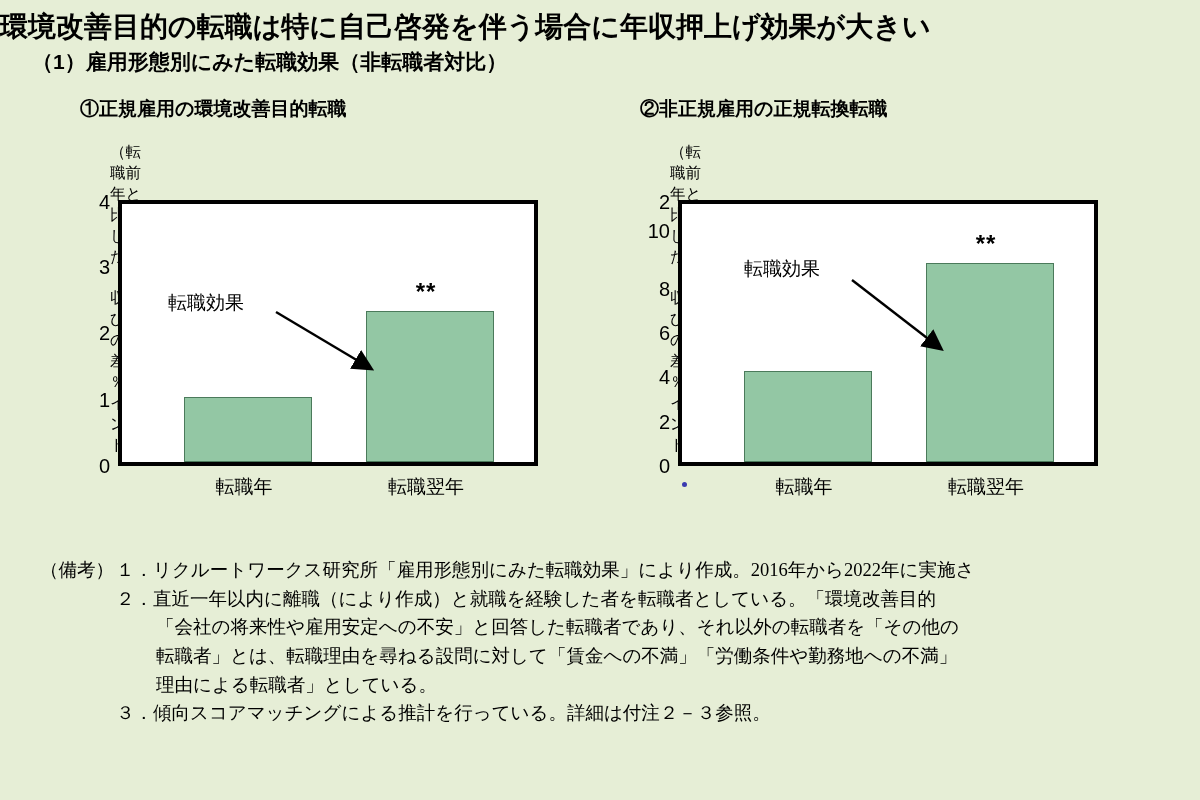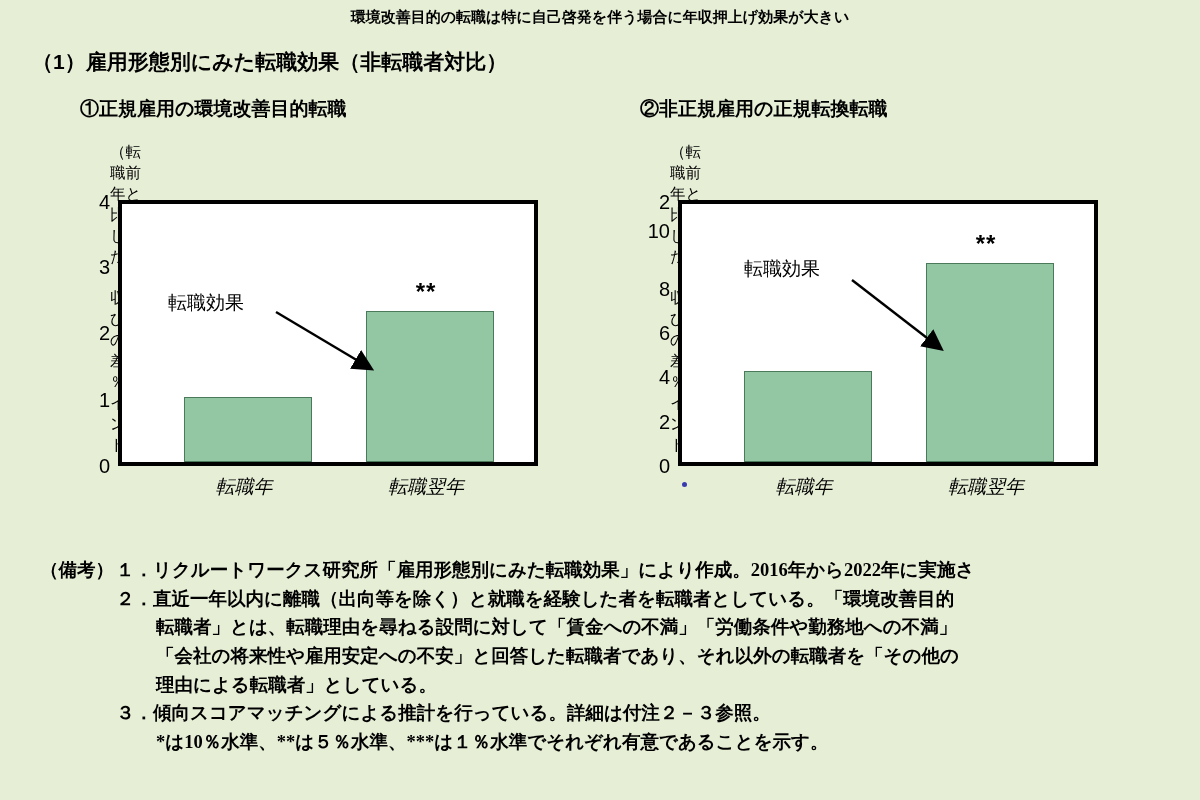--- a/index.html
+++ b/index.html
@@ -18,22 +18,21 @@
   .page {
     position: relative;
     width: 1200px;
     height: 800px;
   }
   .title-main {
     position: absolute;
     top: 8px;
     left: 0;
     width: 1200px;
-    text-align: center;
-    font-size: 15px;
+    font-size: 28px;
     font-weight: bold;
     letter-spacing: 0px;
   }
   .title-sub {
     position: absolute;
     top: 48px;
     left: 32px;
     font-size: 21px;
     font-weight: bold;
   }
@@ -98,21 +97,20 @@
     font-size: 24px;
     font-weight: bold;
     transform: translate(-50%, -100%);
     letter-spacing: 1px;
   }
   .xlabel {
     position: absolute;
     font-size: 19px;
     transform: translateX(-50%);
     top: 274px;
-    font-style: italic;
   }
   .annot-label {
     position: absolute;
     font-size: 19px;
   }
   .arrow-svg {
     position: absolute;
     left: 0;
     top: 0;
     width: 500px;
@@ -129,21 +127,20 @@
 
   
   .notes {
     position: absolute;
     top: 556px;
     left: 40px;
     width: 1140px;
     font-family: "Liberation Serif", serif;
     font-size: 18.5px;
     line-height: 1.55;
-    font-weight: bold;
   }
   .note-row {
     display: flex;
     align-items: flex-start;
   }
   .note-head {
     white-space: nowrap;
   }
   .note-num {
     white-space: nowrap;
@@ -246,28 +243,27 @@
 
     <div class="note-row">
       <span class="note-head">（備考）</span>
       <span class="note-num">１．</span>
       <span class="note-body">リクルートワークス研究所「雇用形態別にみた転職効果」により作成。2016年から2022年に実施さ</span>
     </div>
 
     <div class="note-row">
       <span class="note-head" style="visibility:hidden">（備考）</span>
       <span class="note-num">２．</span>
-      <span class="note-body">直近一年以内に離職（出向等を除く）と就職を経験した者を転職者としている。「環境改善目的</span>
-    </div>
+      <span class="note-body">直近一年以内に離職（により作成）と就職を経験した者を転職者としている。「環境改善目的</span>
+    </div>
+    <div class="note-indent">「会社の将来性や雇用安定への不安」と回答した転職者であり、それ以外の転職者を「その他の</div>
     <div class="note-indent">転職者」とは、転職理由を尋ねる設問に対して「賃金への不満」「労働条件や勤務地への不満」</div>
-    <div class="note-indent">「会社の将来性や雇用安定への不安」と回答した転職者であり、それ以外の転職者を「その他の</div>
     <div class="note-indent">理由による転職者」としている。</div>
 
     <div class="note-row">
       <span class="note-head" style="visibility:hidden">（備考）</span>
       <span class="note-num">３．</span>
       <span class="note-body">傾向スコアマッチングによる推計を行っている。詳細は付注２－３参照。</span>
     </div>
-    <div class="note-indent">*は10％水準、**は５％水準、***は１％水準でそれぞれ有意であることを示す。</div>
 
   </div>
 
 </div>
 
 </body></html>

